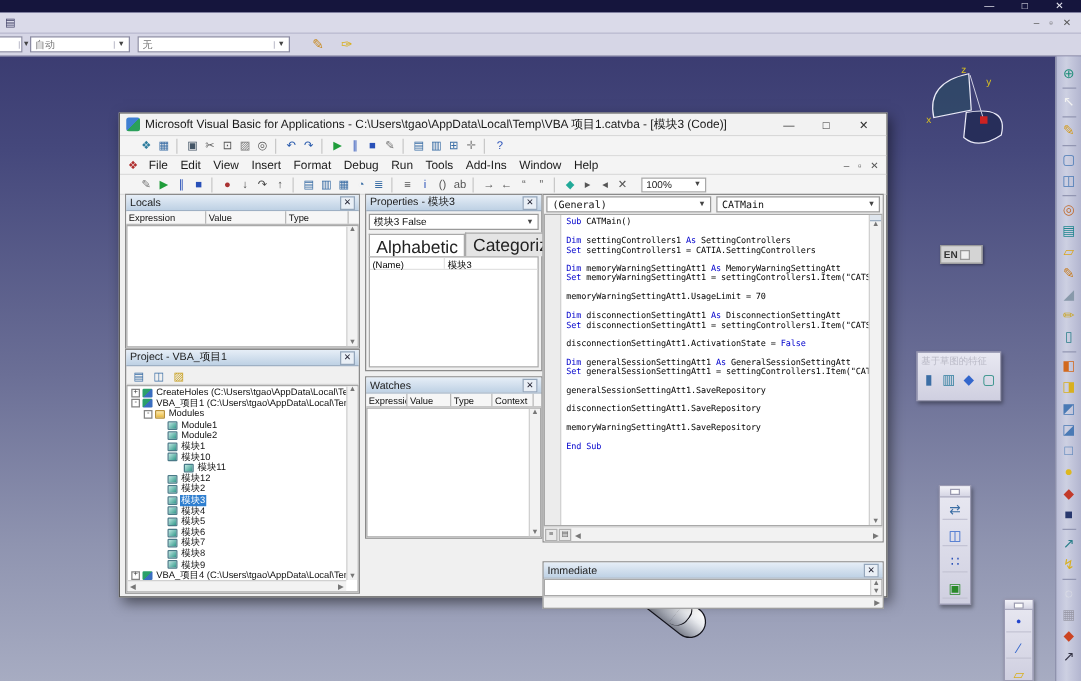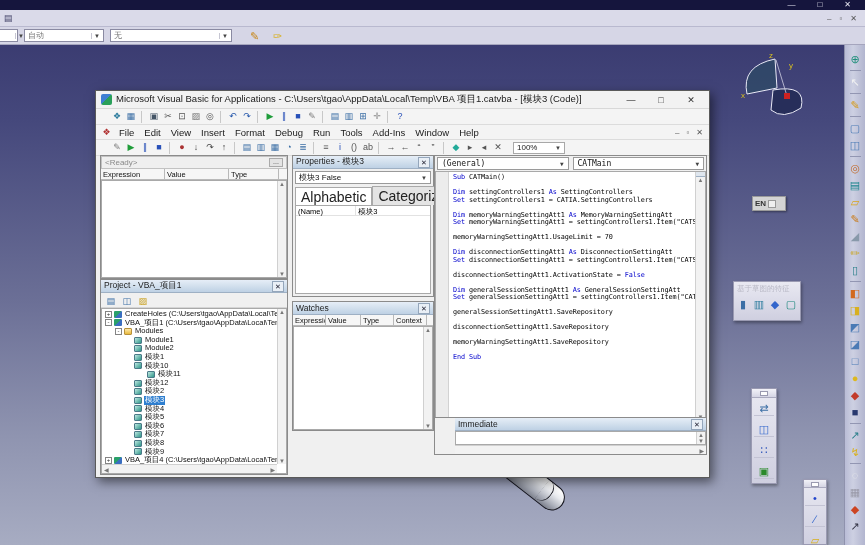--- a/index.html
+++ b/index.html
@@ -71,21 +71,21 @@
   .hcell { font-size:7.5px; color:#111; padding:1px 2px; border-right:1px solid #b9b9b9; overflow:hidden; white-space:nowrap; }
   .white { background:#fff; border:1px solid #a9a9a9; flex:1; position:relative; overflow:hidden; }
   .vscroll { position:absolute; right:0; top:0; bottom:0; width:9px; background:#f2f2f2; border-left:1px solid #d0d0d0; display:flex; flex-direction:column; justify-content:space-between; align-items:center; font-size:6px; color:#777; }
   .hscroll { height:9px; flex:none; background:#f2f2f2; border-top:1px solid #d0d0d0; display:flex; justify-content:space-between; align-items:center; font-size:6px; color:#777; padding:0 2px; }
 
   #locals-panel   { left:4px;  top:64px;  width:188px; height:124px; }
   #project-panel  { left:4px;  top:188px; width:188px; height:196px; }
   #props-panel    { left:196px; top:64px; width:142px; height:142px; }
   #watches-panel  { left:196px; top:210px; width:142px; height:130px; }
   #code-panel     { left:338px; top:64px; width:273px; height:279px; }
-  #imm-panel      { left:338px; top:326px; width:273px; height:38px;padding-left:20px; }
+  #imm-panel      { left:338px; top:358px; width:273px; height:38px; }
 
   #locals-ready { height:13px; flex:none; background:#efefef; border:1px solid #c2c2c2; display:flex; align-items:center; padding:0 3px; }
   #locals-ready .rd { font-size:8px; color:#8a8a8a; flex:1; }
   #locals-ready .more { width:14px; height:9px; background:#e4e4e4; border:1px solid #aaa; font-size:7px; line-height:6px; text-align:center; color:#444; }
 
   
   #proj-tools { height:15px; flex:none; display:flex; align-items:center; gap:2px; padding:0 3px; border-bottom:1px solid #d5d5d5; }
   #proj-tools .tbicon { border:1px solid transparent; }
   #proj-tree { font-size:7.5px; line-height:8.6px; padding:1px 0 0 1px; }
   .trow { display:flex; align-items:center; height:8.6px; white-space:nowrap; }
@@ -341,23 +341,23 @@
         <span class="tbicon" style="color: rgb(85, 85, 85);">▸</span>
         <span class="tbicon" style="color: rgb(85, 85, 85);">◂</span>
         <span class="tbicon" style="color: rgb(85, 85, 85);">✕</span>
         <div id="zoom-combo">
           <span>100%</span>
           <span class="carr">▼</span>
         </div>
       </div>
 
     <div class="panel" id="locals-panel">
-      <div id="locals-ready">
-        <span class="rd">&lt;Ready&gt;</span>
-        <span class="more">...</span>
+      <div class="ptitle">
+        <span>Locals</span>
+        <span class="pclose">✕</span>
       </div>
       <div class="hrow" id="locals-headers">
           <span class="hcell" style="width: 64px;">Expression</span>
           <span class="hcell" style="width: 64px;">Value</span>
           <span class="hcell" style="width: 50px;">Type</span>
         </div>
       <div class="white">
         <div class="vscroll">
             <span>▲</span>
             <span>▼</span>

